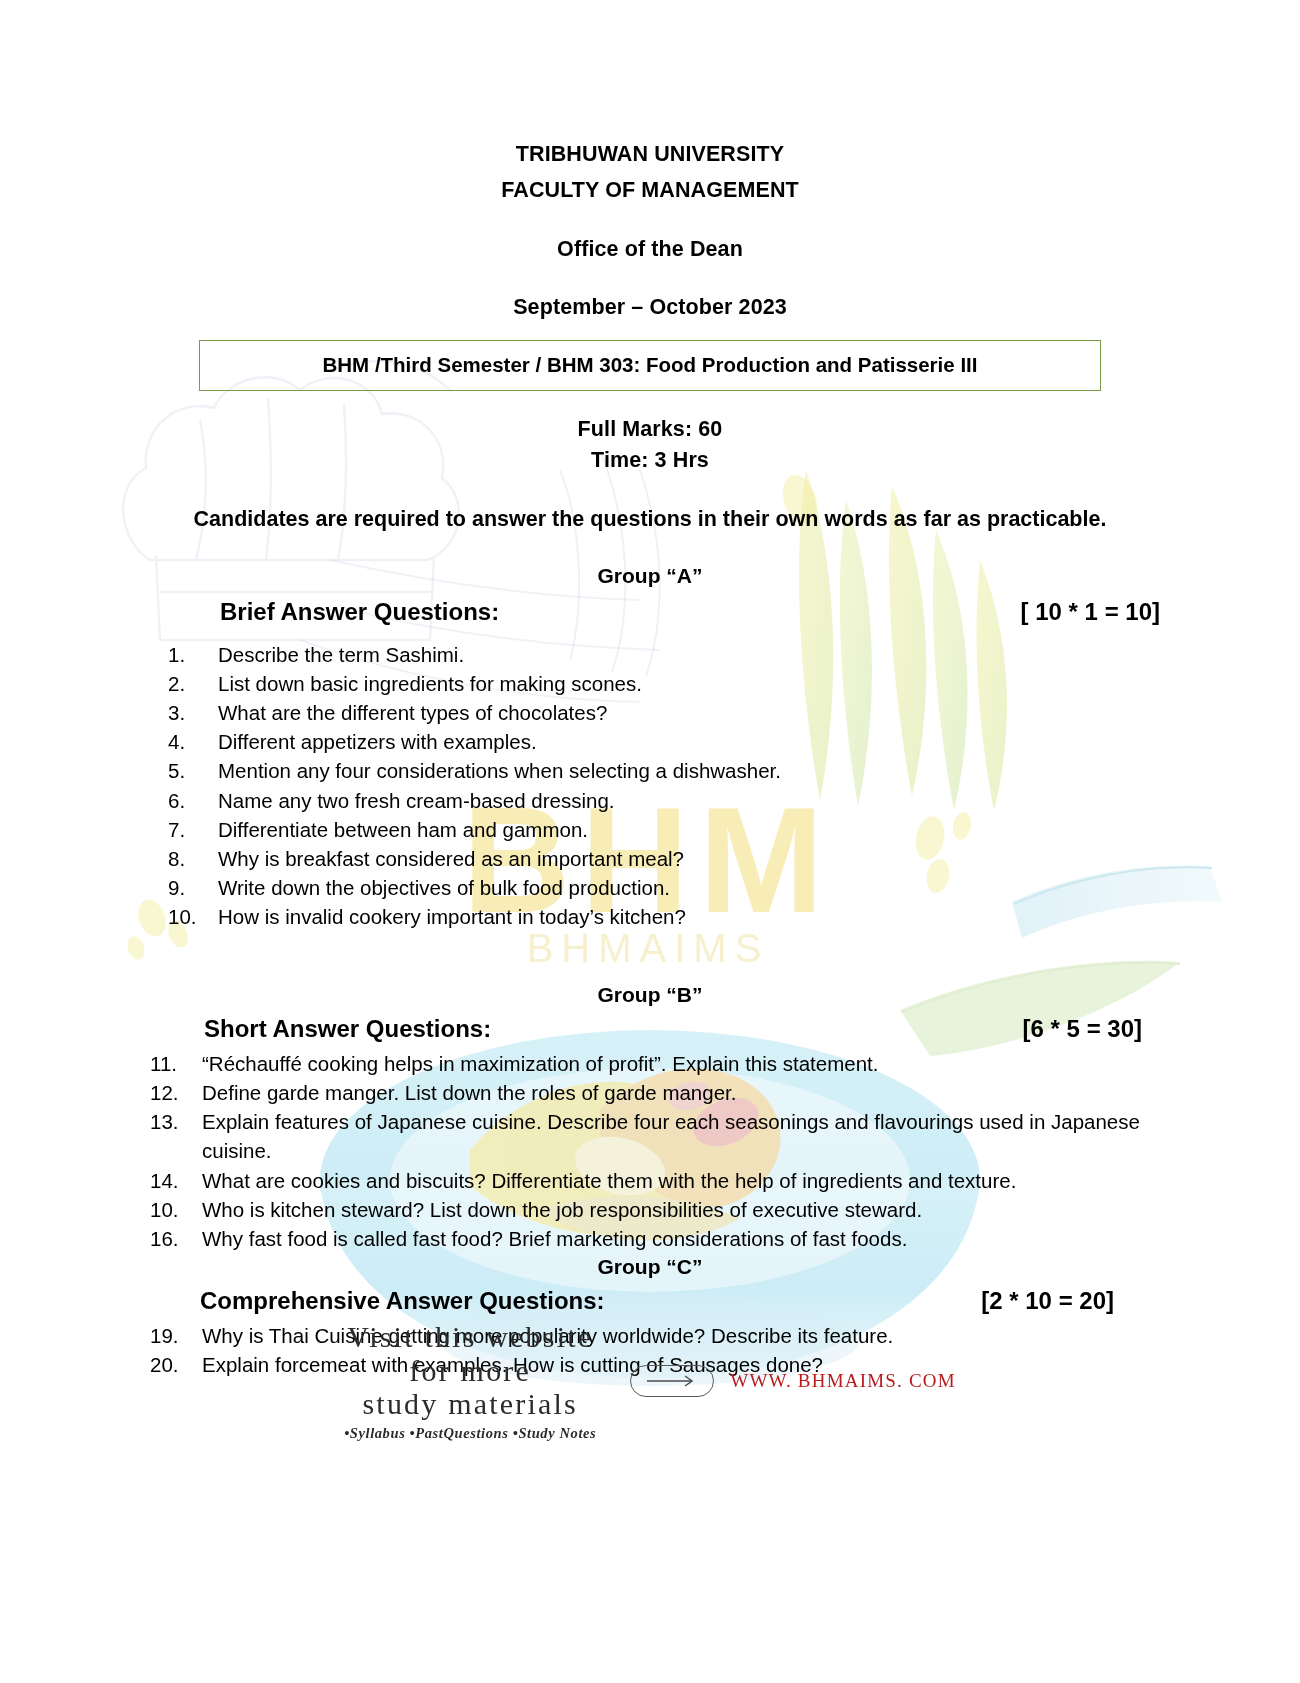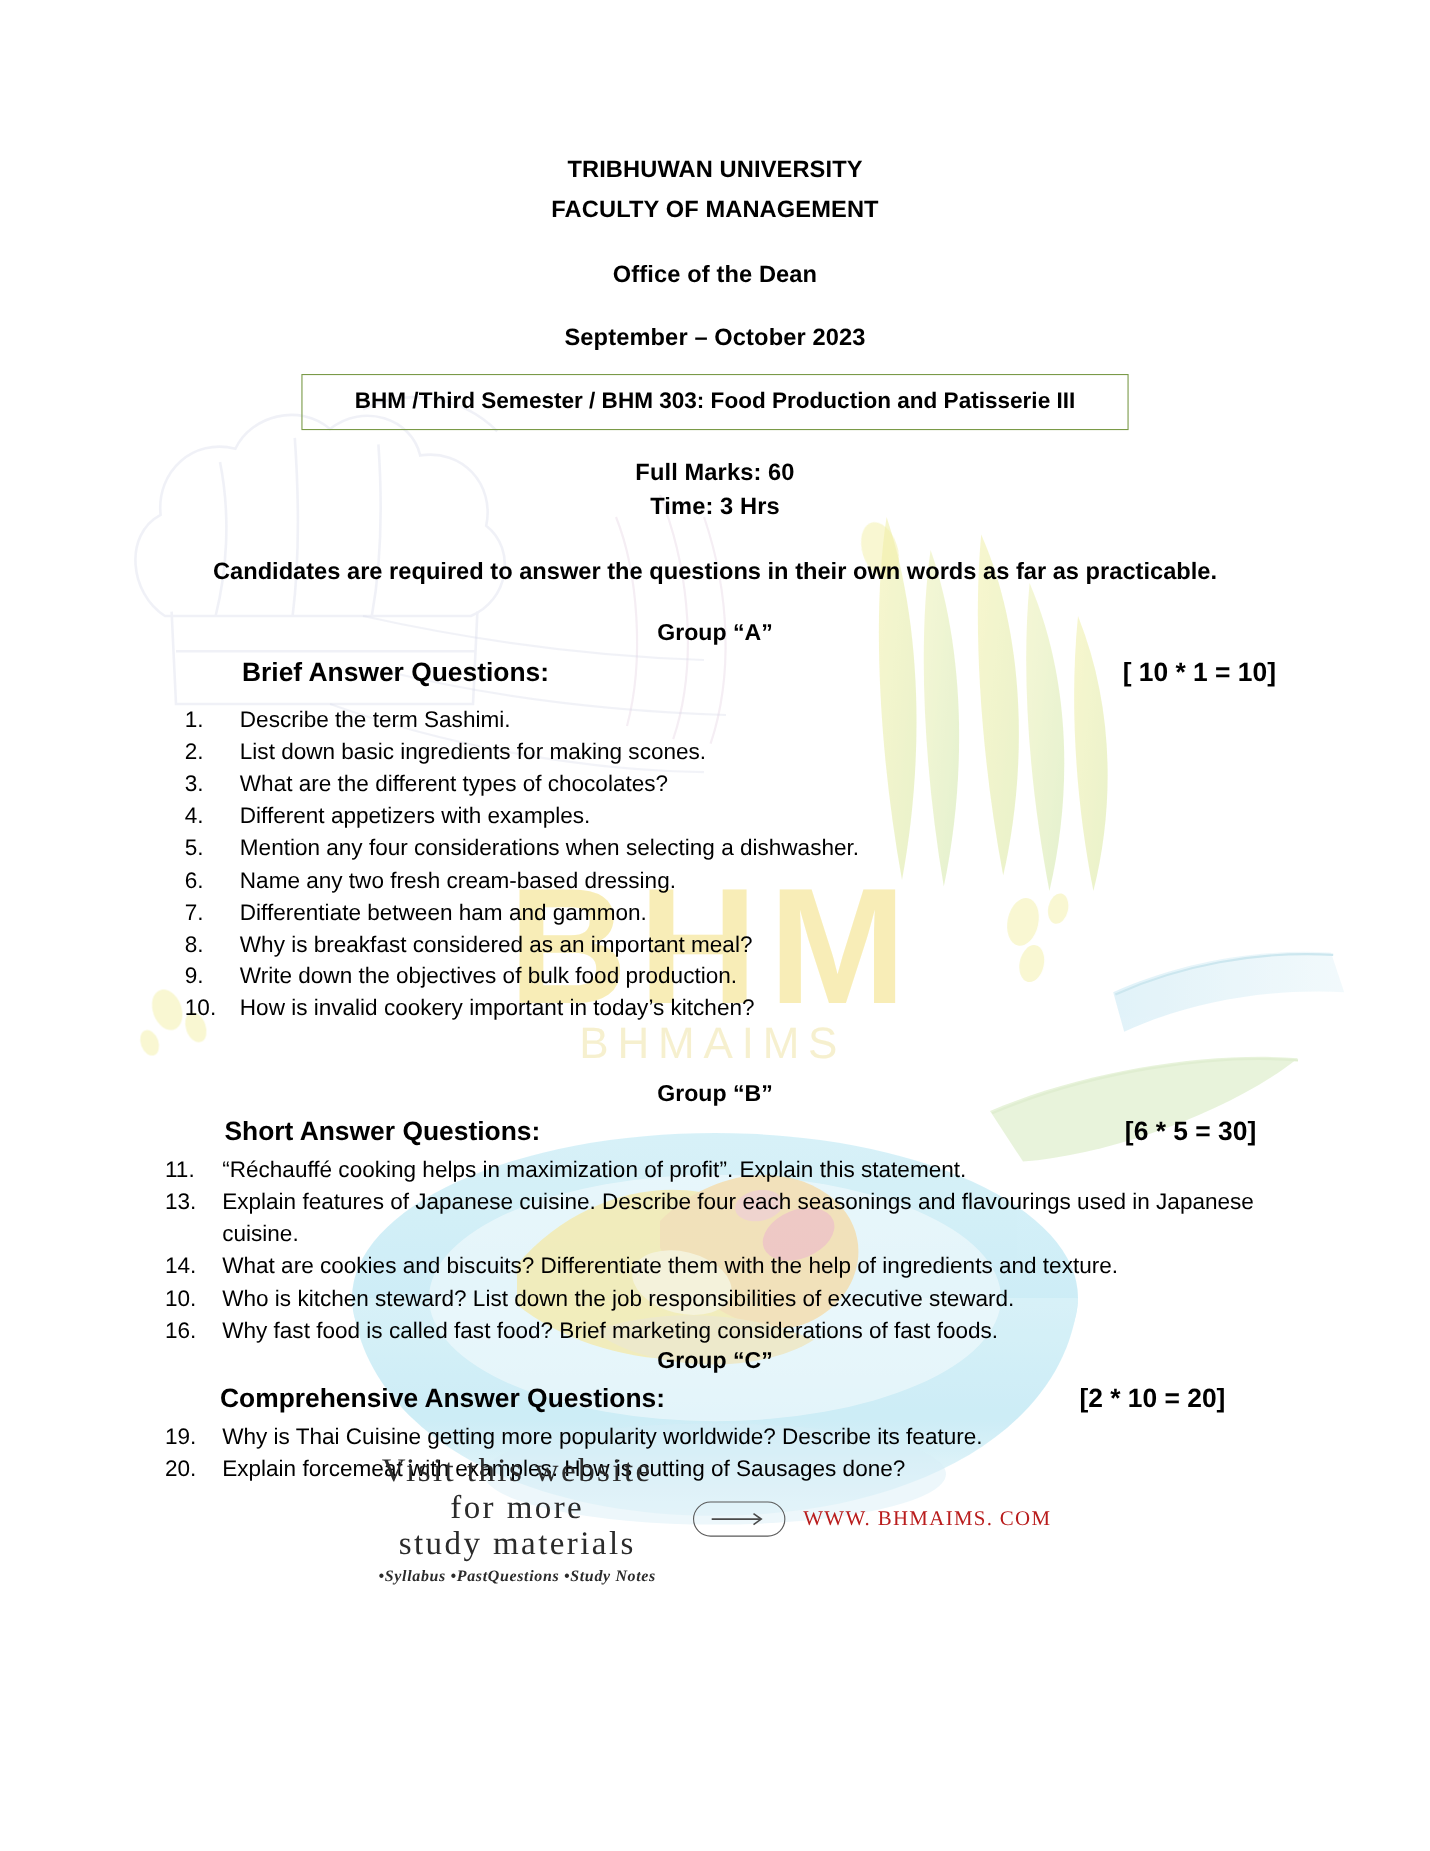--- a/index.html
+++ b/index.html
@@ -41,21 +41,21 @@
     font-size: 21.5px;
     letter-spacing: 0.1px;
   }
   .t-univ { padding-top: 142px; }
   .t-fac  { padding-top: 11px; }
   .t-dean { padding-top: 34px; }
   .t-date { padding-top: 33px; }
 
   .course-box {
     margin: 20px auto 0 auto;
-    width: 752px;
+    width: 902px;
     box-sizing: border-box;
     border: 1.6px solid #7a9a48;
     padding: 12px 10px 13px 10px;
     text-align: center;
     font-weight: bold;
     font-size: 20.5px;
     background: transparent;
   }
 
   .t-marks { padding-top: 26px; }
@@ -292,20 +292,21 @@
 
     <div style="padding-top:52px;">
       <div class="group-title">Group “B”</div>
     </div>
     <div class="section-head" style="padding-top:8px;">
       <span class="sh-left" style="padding-left:64px;">Short Answer Questions:</span>
       <span class="sh-right" style="padding-right:18px;">[6 * 5 = 30]</span>
     </div>
     <ol class="qlist wide" style="padding-top:6px;">
       <li><span class="num">11.</span><span>“Réchauffé cooking helps in maximization of profit”. Explain this statement.</span></li>
+      <li><span class="num">12.</span><span>Define garde manger. List down the roles of garde manger.</span></li>
       <li><span class="num">13.</span><span>Explain features of Japanese cuisine. Describe four each seasonings and flavourings used in Japanese cuisine.</span></li>
       <li><span class="num">14.</span><span>What are cookies and biscuits? Differentiate them with the help of ingredients and texture.</span></li>
       <li><span class="num">10.</span><span>Who is kitchen steward? List down the job responsibilities of executive steward.</span></li>
       <li><span class="num">16.</span><span>Why fast food is called fast food? Brief marketing considerations of fast foods.</span></li>
     </ol>
 
     <div style="padding-top:2px;">
       <div class="group-title">Group “C”</div>
     </div>
     <div class="section-head" style="padding-top:8px;">

